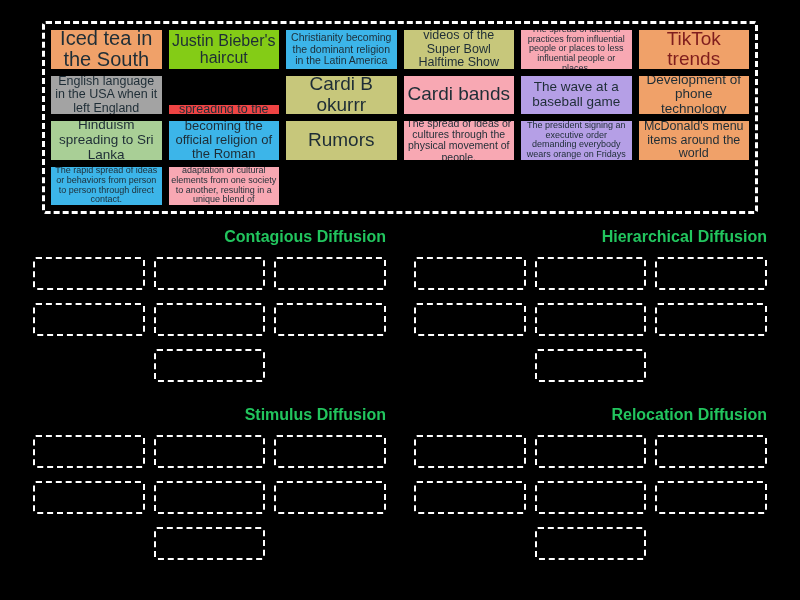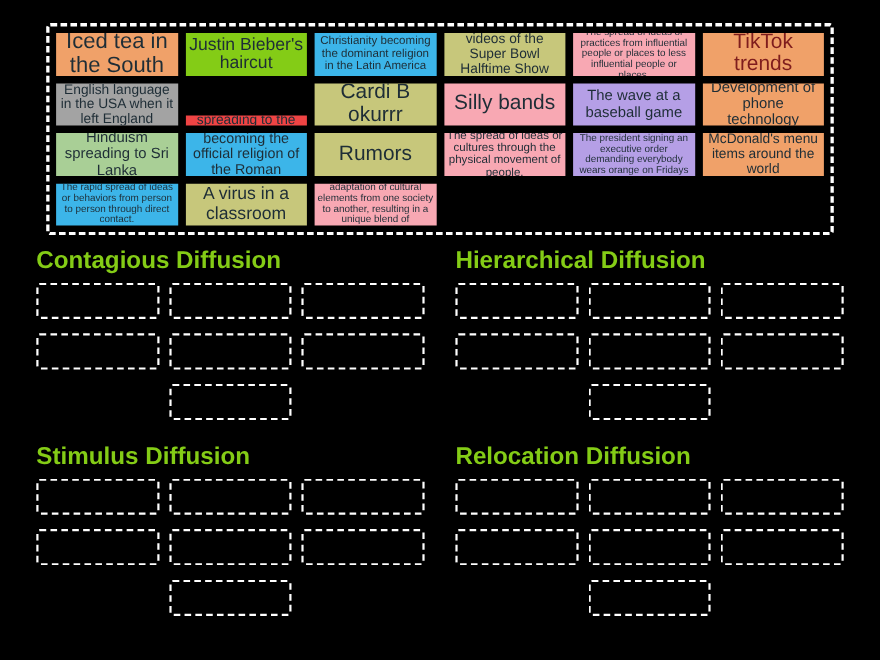--- a/index.html
+++ b/index.html
@@ -38,24 +38,24 @@
   
   .groups {
     position: absolute; left: 33px; top: 224px; width: 734px;
     display: grid;
     grid-template-columns: 1fr 1fr;
     column-gap: 28px; row-gap: 20px;
   }
   .group { min-width: 0; }
   .group-title {
     margin: 0 0 7px 0;
-    color: #84cc16;
-    font-size: 22px; line-height: 26px;
+    color: #22c55e;
+    font-size: 16px; line-height: 26px;
     font-weight: bold;
-    text-align: left;
+    text-align: right;
   }
   .slots {
     display: grid;
     grid-template-columns: repeat(3, 1fr);
     column-gap: 9px; row-gap: 13px;
   }
   .slot {
     box-sizing: border-box;
     height: 33px;
     border: 2px dashed #ffffff;
@@ -71,31 +71,30 @@
   <div class="pool" id="pool">
       <div class="tile" style="background: rgb(240, 161, 105); color: rgb(30, 45, 54); font-size: 20px;">Iced tea in the South</div>
       <div class="tile" style="background: #84cc16; color: rgb(30, 45, 54); font-size: 16px;">Justin Bieber's haircut</div>
       <div class="tile" style="background: rgb(60, 181, 233); color: rgb(30, 45, 54); font-size: 10.5px;">Christianity becoming the dominant religion in the Latin America</div>
       <div class="tile" style="background: rgb(199, 199, 123); color: rgb(30, 45, 54); font-size: 12.5px;">videos of the Super Bowl Halftime Show</div>
       <div class="tile" style="background: rgb(248, 168, 179); color: rgb(30, 45, 54); font-size: 9px;">The spread of ideas or practices from influential people or places to less influential people or places.</div>
       <div class="tile" style="background: rgb(240, 161, 105); color: #7f1d1d; font-size: 19px;">TikTok trends</div>
       <div class="tile" style="background: #a3a3a3; color: rgb(30, 45, 54); font-size: 12.5px;">English language in the USA when it left England</div>
       <div class="tile" style="background: #ef4444; color: rgb(30, 45, 54); font-size: 12.5px; margin-top: 29px;">Christianity spreading to the Americas</div>
       <div class="tile" style="background: rgb(199, 199, 123); color: rgb(30, 45, 54); font-size: 19px;">Cardi B okurrr</div>
-      <div class="tile" style="background: rgb(248, 168, 179); color: rgb(30, 45, 54); font-size: 19px;">Silly bands</div>
+      <div class="tile" style="background: rgb(248, 168, 179); color: rgb(30, 45, 54); font-size: 19px;">Cardi bands</div>
       <div class="tile" style="background: rgb(181, 159, 230); color: rgb(30, 45, 54); font-size: 13.5px;">The wave at a baseball game</div>
       <div class="tile" style="background: rgb(240, 161, 105); color: rgb(30, 45, 54); font-size: 13.5px;">Development of phone technology</div>
       <div class="tile" style="background: rgb(169, 207, 150); color: rgb(30, 45, 54); font-size: 13.5px;">Hinduism spreading to Sri Lanka</div>
       <div class="tile" style="background: rgb(60, 181, 233); color: rgb(30, 45, 54); font-size: 13px;">Christianity becoming the official religion of the Roman empire</div>
       <div class="tile" style="background: rgb(199, 199, 123); color: rgb(30, 45, 54); font-size: 19px;">Rumors</div>
       <div class="tile" style="background: rgb(248, 168, 179); color: rgb(30, 45, 54); font-size: 10.5px;">The spread of ideas or cultures through the physical movement of people.</div>
       <div class="tile" style="background: rgb(181, 159, 230); color: rgb(30, 45, 54); font-size: 9px;">The president signing an executive order demanding everybody wears orange on Fridays</div>
       <div class="tile" style="background: rgb(240, 161, 105); color: rgb(30, 45, 54); font-size: 12.5px;">McDonald's menu items around the world</div>
       <div class="tile" style="background: rgb(60, 181, 233); color: rgb(30, 45, 54); font-size: 9px;">The rapid spread of ideas or behaviors from person to person through direct contact.</div>
-      <div class="tile" style="background: rgb(199, 199, 123); color: rgb(30, 45, 54); font-size: 16px;">A virus in a classroom</div>
       <div class="tile" style="background: rgb(248, 168, 179); color: rgb(30, 45, 54); font-size: 9px;">The adoption and adaptation of cultural elements from one society to another, resulting in a unique blend of characteristics.</div>
     </div>
   <div class="groups" id="groups">
       <section class="group">
         <h2 class="group-title">Contagious Diffusion</h2>
         <div class="slots">
           <div class="slot"></div>
           <div class="slot"></div>
           <div class="slot"></div>
           <div class="slot"></div>

